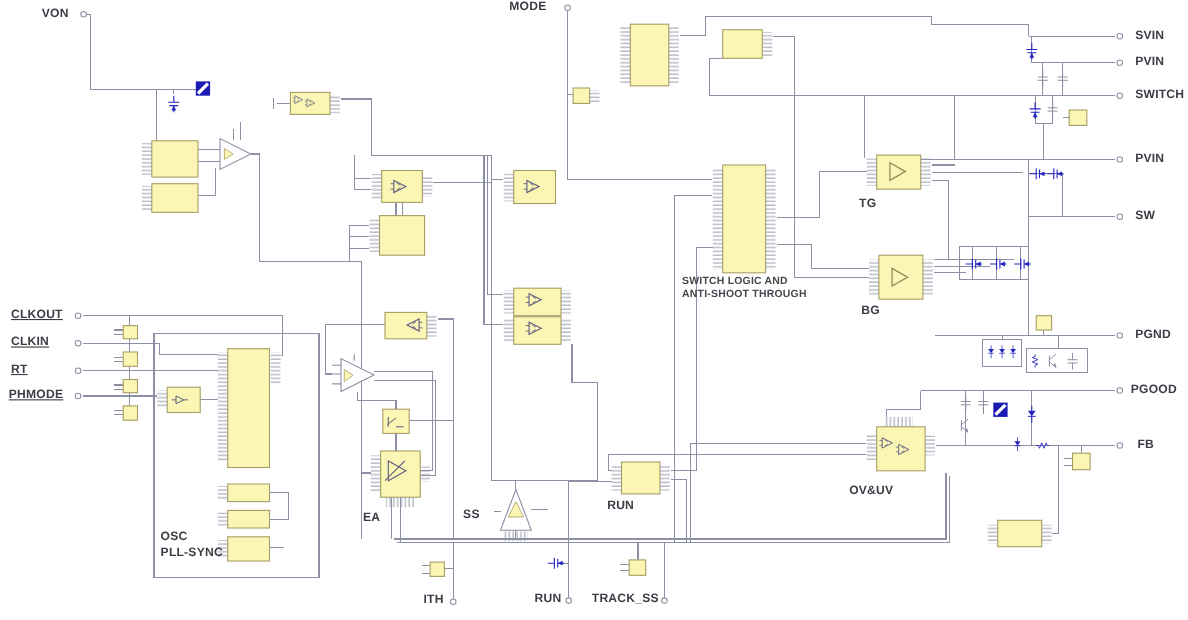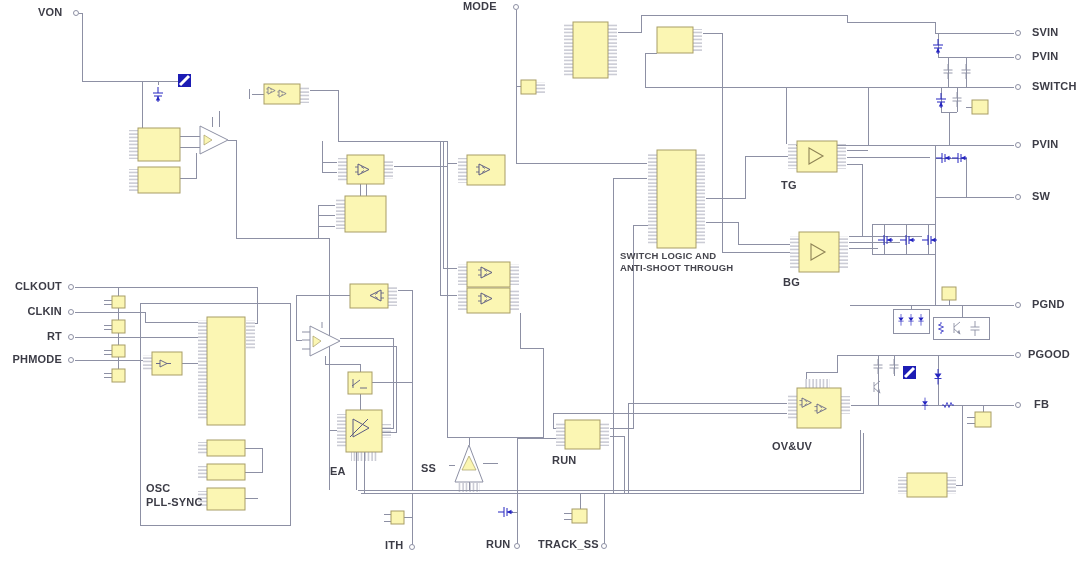--- a/index.html
+++ b/index.html
@@ -2,21 +2,21 @@
 <html><head>
 <meta charset="utf-8">
 <style>
   html,body{margin:0;padding:0;background:#fff;}
   .stage{position:relative;width:1080px;height:564px;background:#ffffff;overflow:hidden;
          font-family:"Liberation Sans",sans-serif;}
   svg{position:absolute;left:0;top:0;}
   .lbl{position:absolute;font-size:11px;font-weight:bold;color:#3c3c46;letter-spacing:.2px;
        white-space:nowrap;line-height:12px;}
   .lbl.small{font-size:9.5px;font-weight:bold;color:#46464e;text-align:right;}
-  .lbl.right-align{text-align:right;}
+  .lbl.right-align{text-decoration:underline;}
 </style>
 </head>
 <body>
 
 <div class="stage">
 
 <svg width="1080" height="564" viewBox="0 0 1080 564">
 <defs>
   <pattern id="ph" width="4" height="3.5" patternUnits="userSpaceOnUse">
     <line x1="0" y1="1" x2="4" y2="1" stroke="#8d90a4" stroke-width="0.8"></line>

